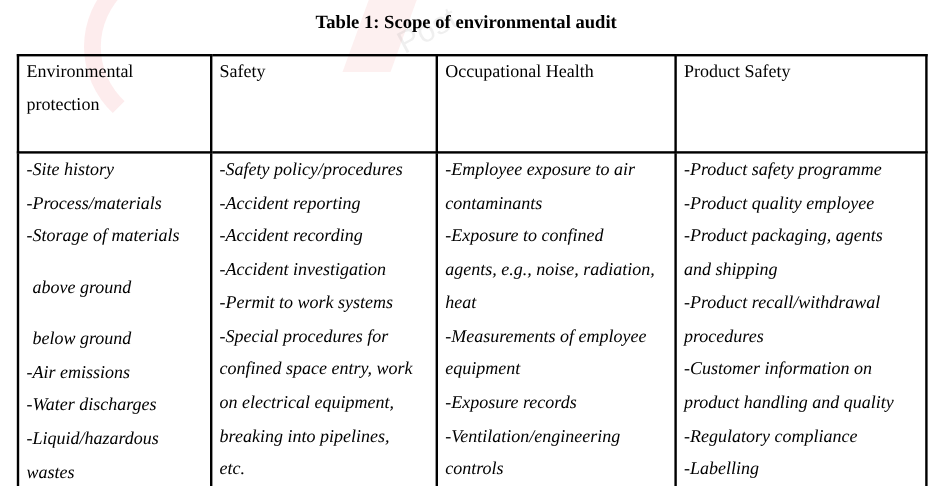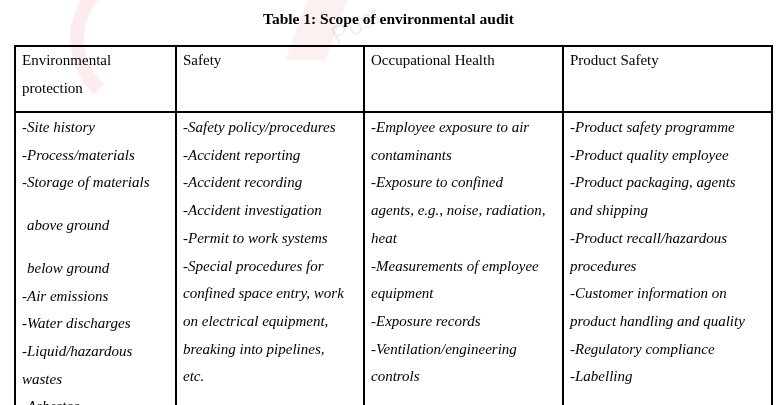--- a/index.html
+++ b/index.html
@@ -30,21 +30,21 @@
     }
     table.audit {
       position: absolute; left: 14px; top: 45px; z-index: 1;
       border-collapse: collapse; table-layout: fixed;
       width: 757px;
       font-size: 15px;
     }
     table.audit td {
       border: 2px solid #000;
       vertical-align: top;
-      padding: 2px 6px;
+      padding: 17px 6px;
       line-height: 27.7px;
     }
     table.audit tr.header td { height: 62px; padding-top: 0px; }
     table.audit tr.body td { height: 275px; padding-top: 1px; font-style: italic; }
     .line { display: block; white-space: nowrap; }
     .indent { padding-left: 5px; margin-top: 15px; }
   </style>
 </head>
 <body>
 
@@ -112,21 +112,21 @@
       <span class="line">equipment</span>
       <span class="line">-Exposure records</span>
       <span class="line">-Ventilation/engineering</span>
       <span class="line">controls</span>
     </td>
     <td>
       <span class="line">-Product safety programme</span>
       <span class="line">-Product quality employee</span>
       <span class="line">-Product packaging, agents</span>
       <span class="line">and shipping</span>
-      <span class="line">-Product recall/hazardous</span>
+      <span class="line">-Product recall/withdrawal</span>
       <span class="line">procedures</span>
       <span class="line">-Customer information on</span>
       <span class="line">product handling and quality</span>
       <span class="line">-Regulatory compliance</span>
       <span class="line">-Labelling</span>
     </td>
   </tr>
 </tbody>
   </table>
 

